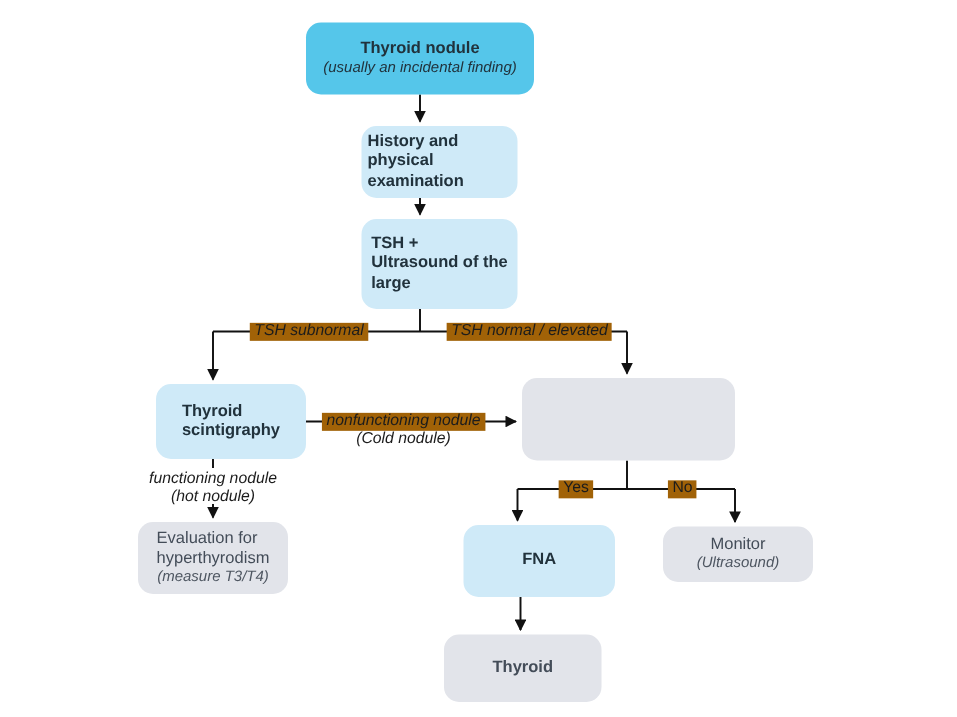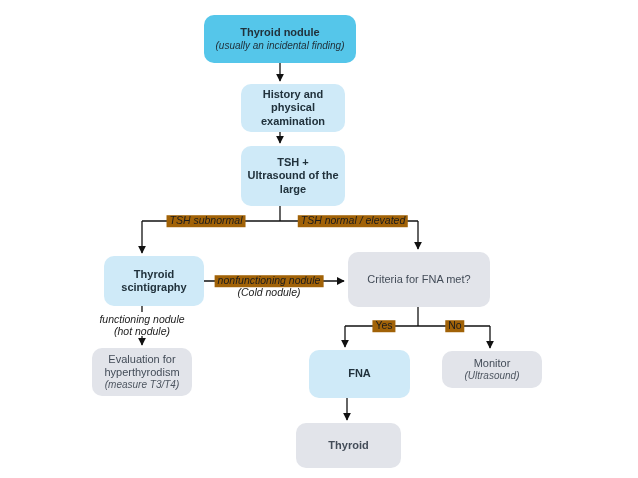--- a/index.html
+++ b/index.html
@@ -3,21 +3,21 @@
 <meta charset="utf-8">
 <style>
   html,body{margin:0;padding:0;background:#ffffff;}
   .stage{
     position:relative;width:638px;height:478px;background:#ffffff;overflow:hidden;
     font-family:"Liberation Sans",sans-serif;
   }
   .connectors{position:absolute;left:0;top:0;width:638px;height:478px;}
   .box{
     position:absolute;display:flex;flex-direction:column;justify-content:center;align-items:center;
-    text-align:center;border-radius:10px;box-sizing:border-box;padding:3px 4px;
+    border-radius:10px;box-sizing:border-box;padding:3px 4px;
   }
   .box .title{font-size:11px;line-height:1.2;color:#21323c;white-space:pre-line;}
   .box .title.bold{font-weight:bold;}
   .box .subtitle{font-size:10px;font-style:italic;line-height:1.22;color:#21323c;white-space:pre-line;}
   .cyan{background:#55c6ea;}
   .lblue{background:#cfeaf8;margin-left:12px;}
   .gray{background:#e2e4ea;}
   .gray .title,.gray .subtitle{color:#4e5661;}
   .gray .title{color:#434c58;}
 
@@ -103,21 +103,20 @@
 Ultrasound of the
 large</div>
   </div>
 
   <div class="box lblue n-scinti">
     <div class="title bold">Thyroid
 scintigraphy</div>
   </div>
 
   <div class="box gray n-criteria">
-    <div class="title">Criteria for FNA met?</div>
   </div>
 
   <div class="box gray n-eval">
     <div class="title">Evaluation for
 hyperthyrodism</div>
     <div class="subtitle">(measure T3/T4)</div>
   </div>
 
   <div class="box lblue n-fna">
     <div class="title bold">FNA</div>

